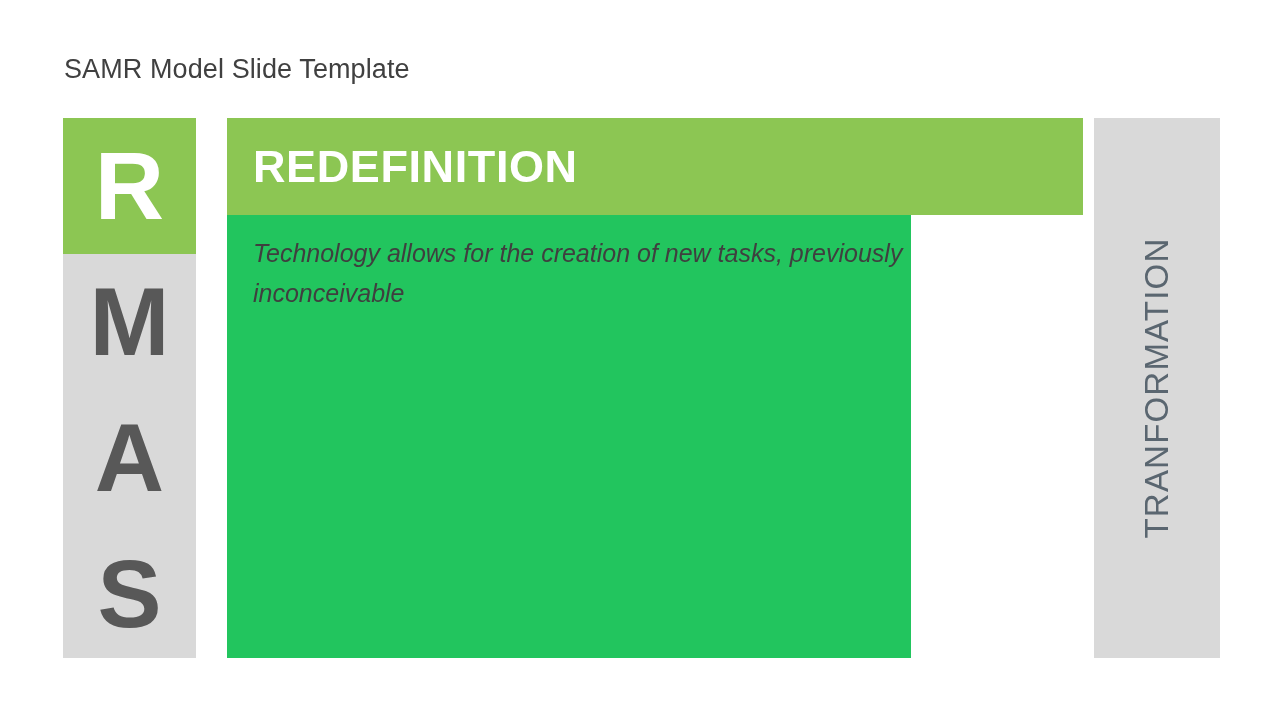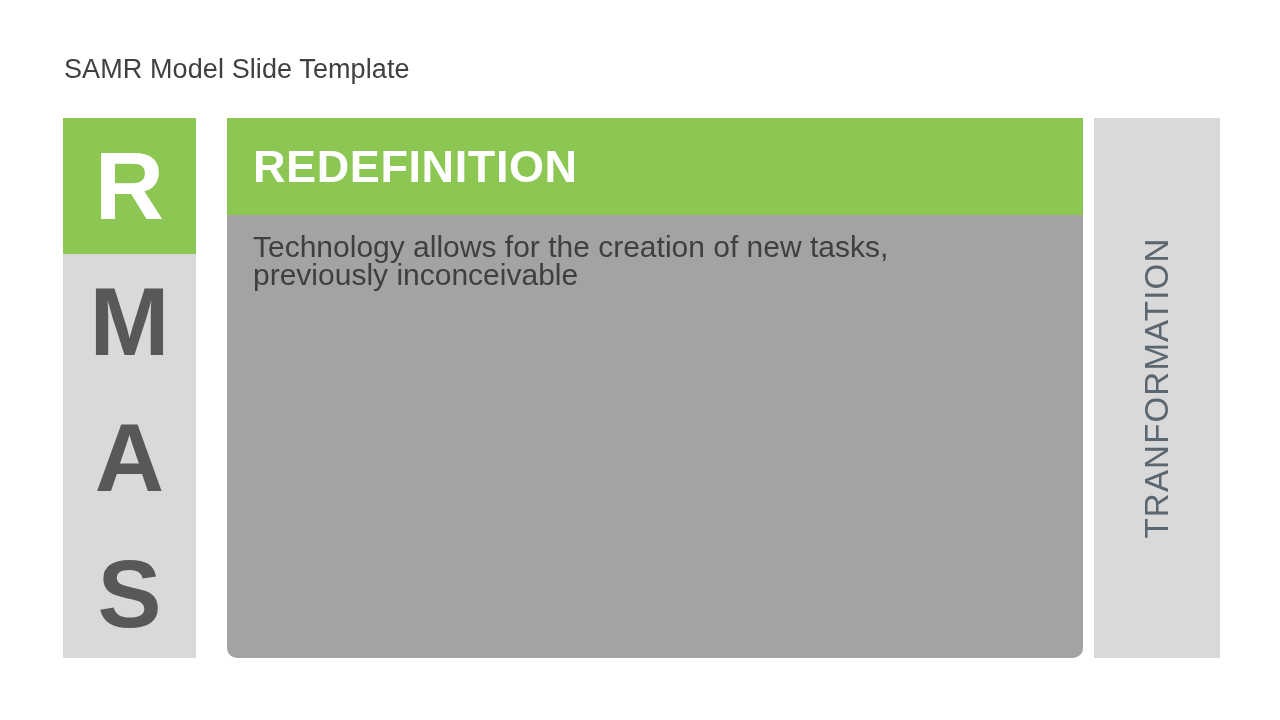--- a/index.html
+++ b/index.html
@@ -66,24 +66,23 @@
   #rail-cell-0 { top: 0px; }
   #rail-cell-1 { top: 136px; }
   #rail-cell-2 { top: 272px; }
   #rail-cell-3 { top: 408px; }
 
   
   #content-panel {
     position: absolute;
     left: 227px;
     top: 118px;
-    width: 856px;
+    width: 684px;
     height: 540px;
-    background: #a3a3a3;
-    border-radius: 10px;
+    background: #22c55e;
   }
   #content-header {
     position: absolute;
     left: 0;
     top: 0;
     width: 856px;
     height: 97px;
     background: #8cc653;
   }
   #content-header-title {
@@ -98,24 +97,25 @@
     letter-spacing: 0.6px;
     white-space: nowrap;
   }
   #content-body {
     position: absolute;
     left: 26px;
     top: 115px;
     width: 760px;
   }
   #content-body-text {
-    font-size: 30px;
-    line-height: 28px;
+    font-size: 25px;
+    line-height: 40px;
     color: #3f3f3f;
     font-weight: 400;
+    font-style: italic;
   }
 
   
   #stage-rail {
     position: absolute;
     left: 1094px;
     top: 118px;
     width: 126px;
     height: 540px;
     background: #d9d9d9;

